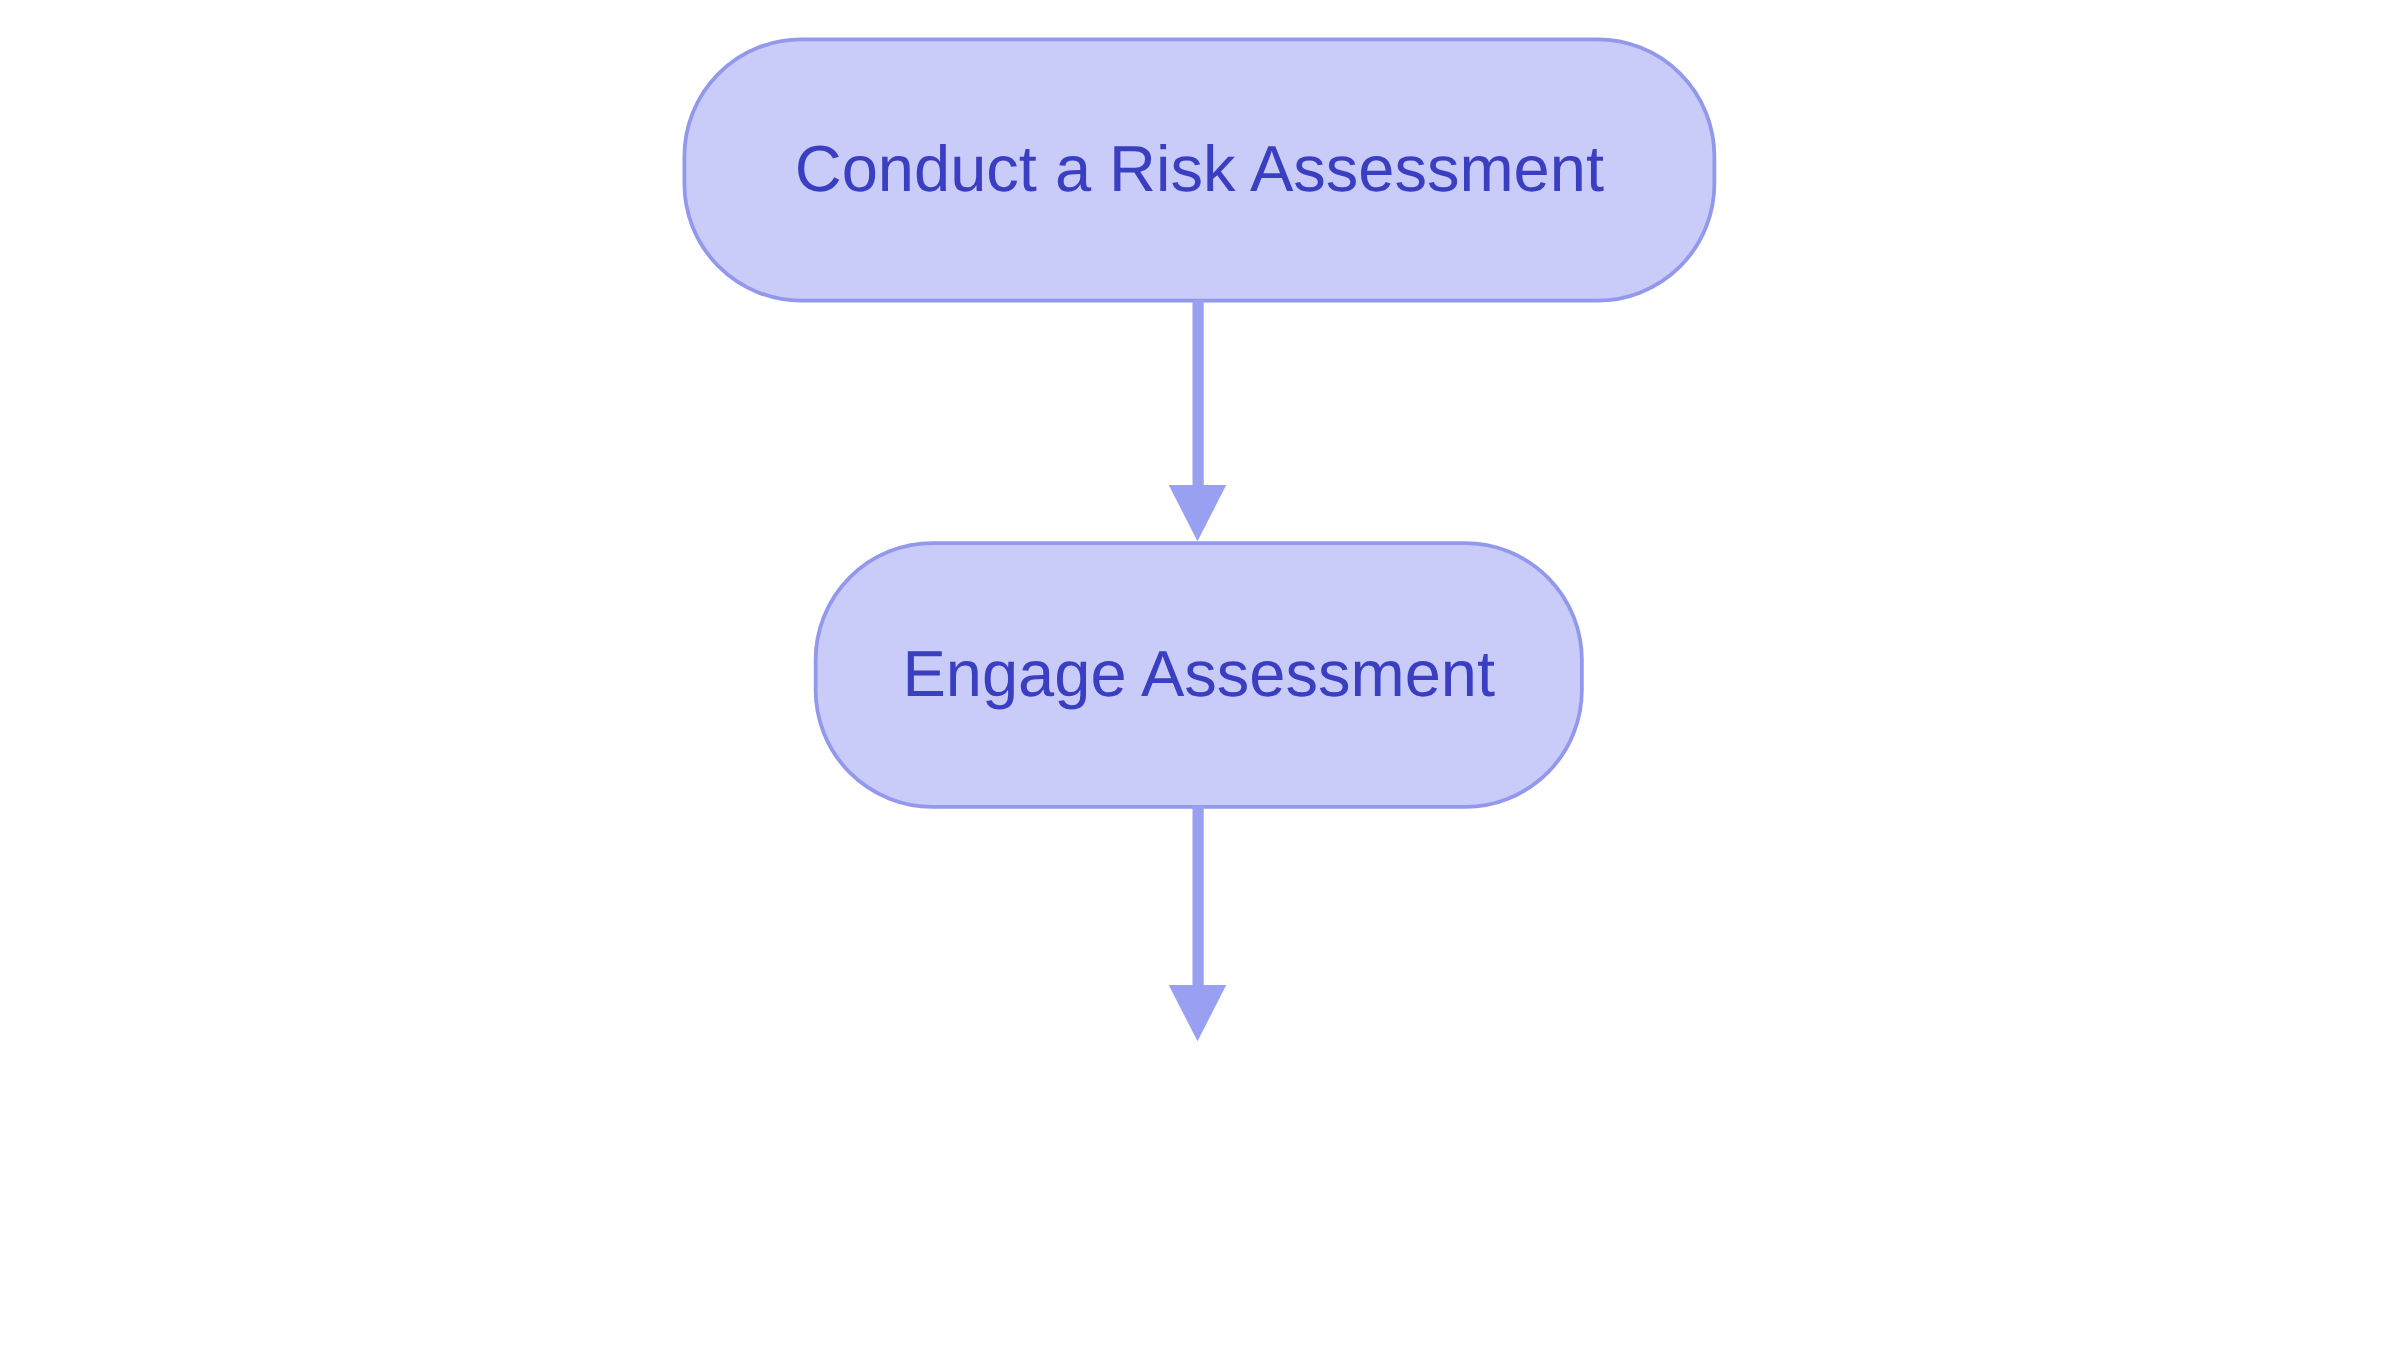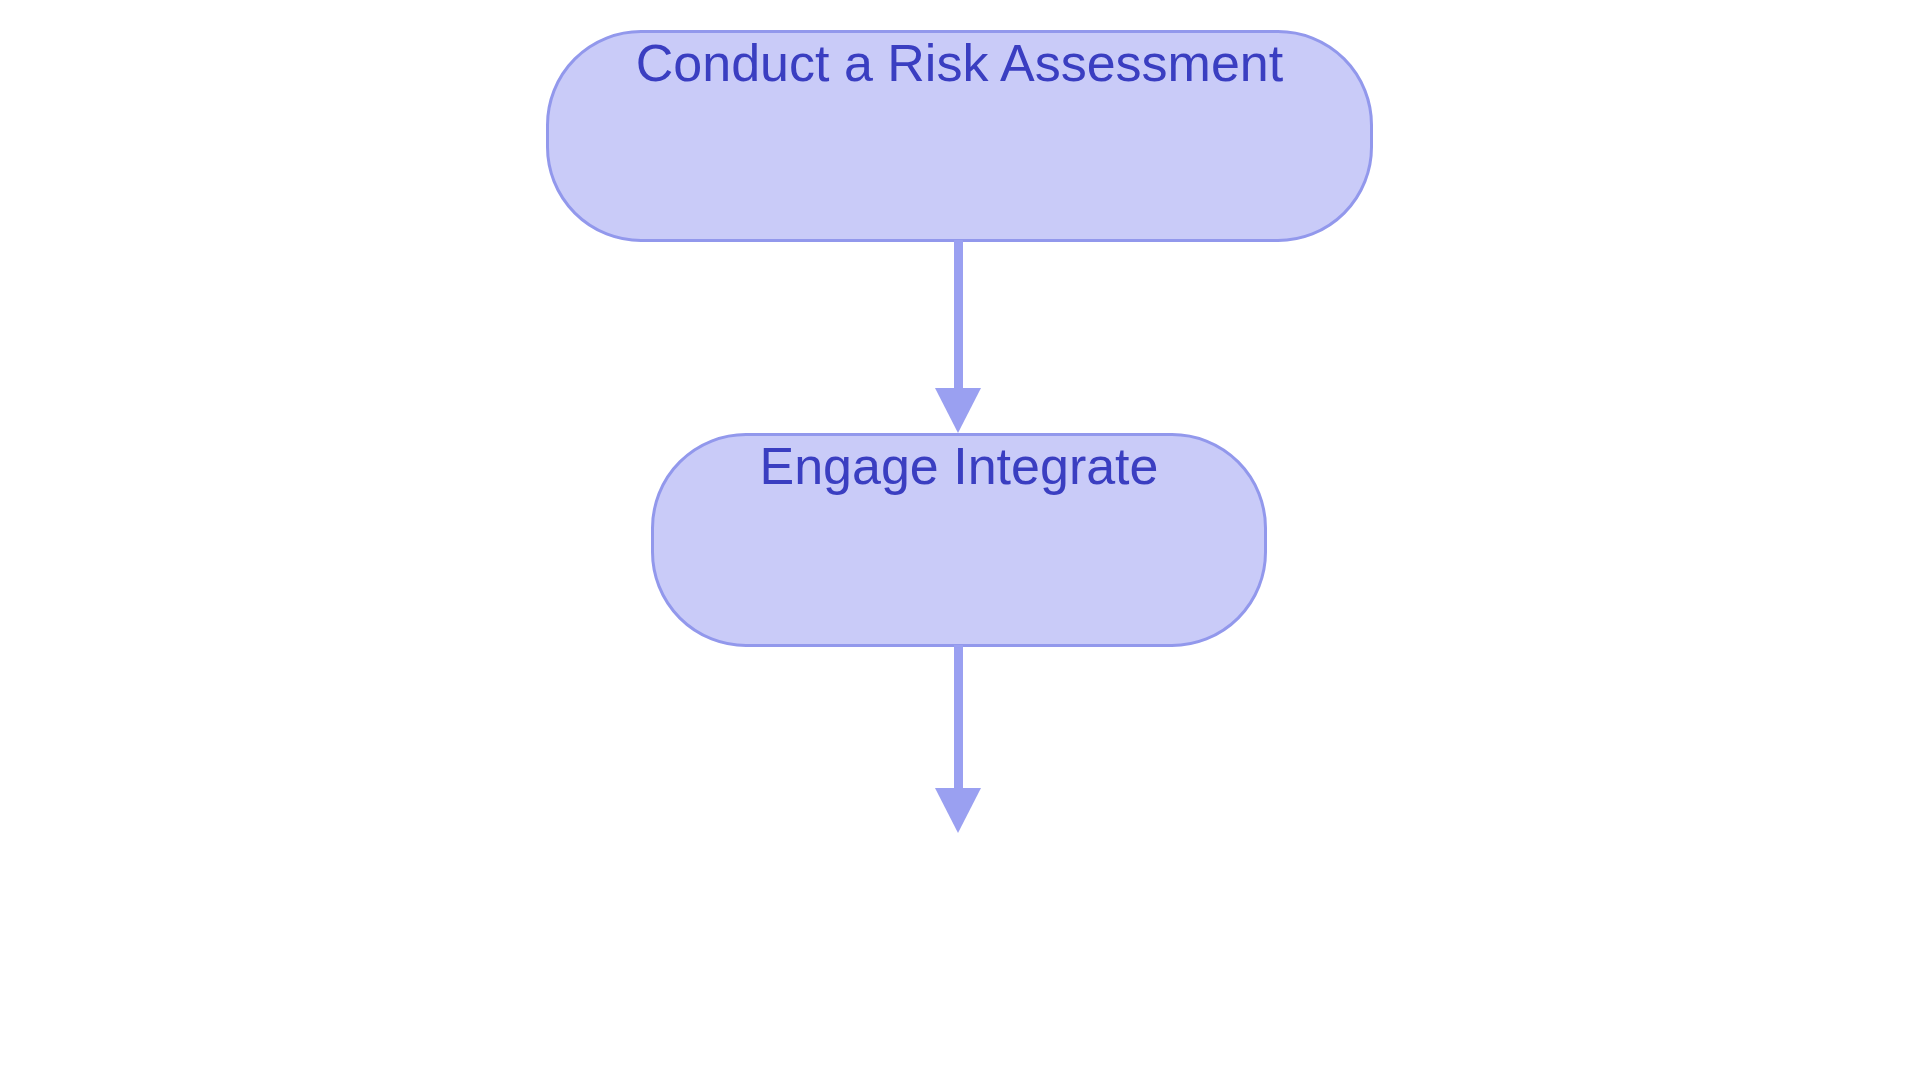--- a/index.html
+++ b/index.html
@@ -20,20 +20,21 @@
     height: 1083px;
     background: var(--background);
     overflow: hidden;
   }
   .node {
     position: absolute;
     background: var(--node-fill);
     border: 3px solid var(--node-border);
     border-radius: 95px;
     display: flex;
+    align-items: center;
     justify-content: center;
     color: var(--node-text);
     font-size: 52px;
     font-weight: 400;
     letter-spacing: 0px;
     white-space: nowrap;
     text-align: center;
   }
   .node-1 { left: 546px; top: 30px;  width: 827px;  height: 212px; }
   .node-2 { left: 651px; top: 433px; width: 616px;  height: 214px; }
@@ -69,21 +70,21 @@
   <div class="node node-1">
     <span>Conduct a Risk Assessment</span>
   </div>
 
   <div class="arrow arrow-1">
     <div class="stem"></div>
     <div class="head"></div>
   </div>
 
   <div class="node node-2">
-    <span>Engage Integrate</span>
+    <span>Engage Assessment</span>
   </div>
 
   <div class="arrow arrow-2">
     <div class="stem"></div>
     <div class="head"></div>
   </div>
 
 
 </div>
 

